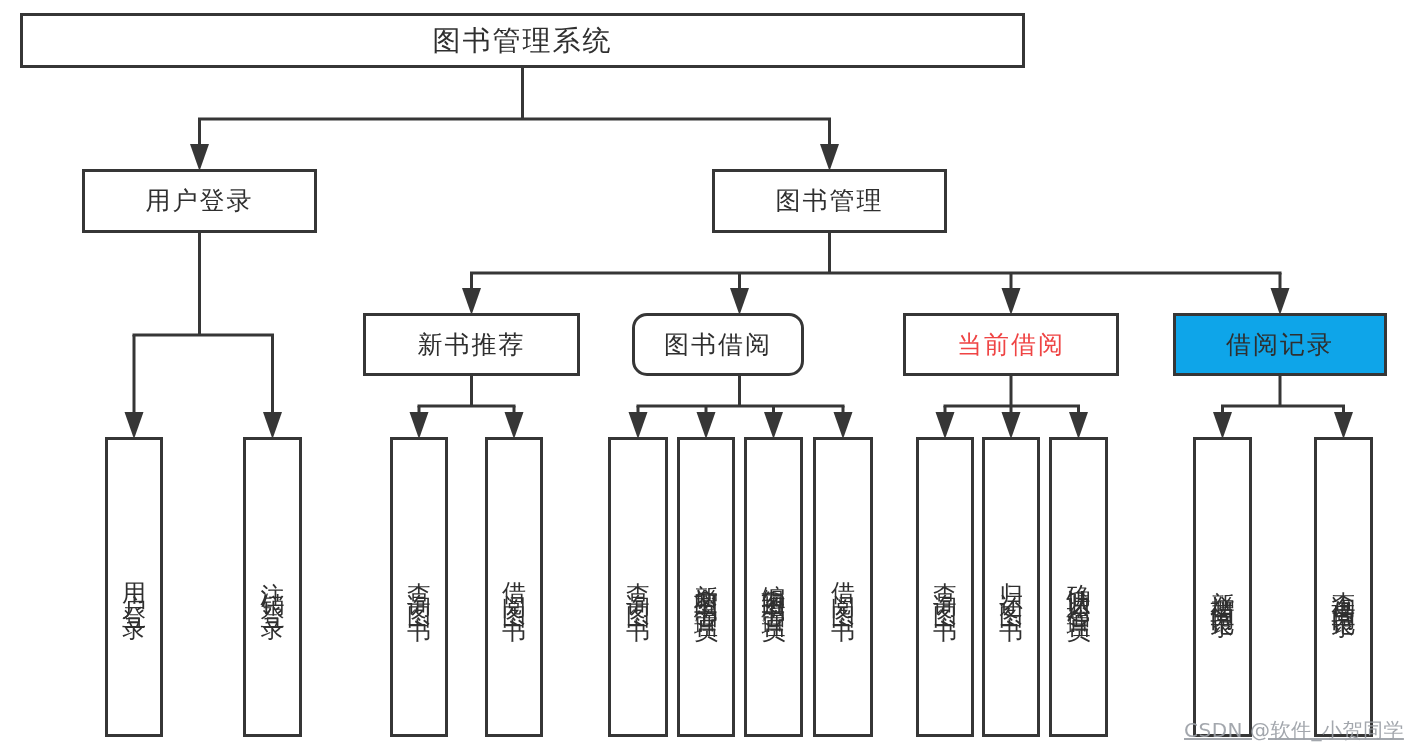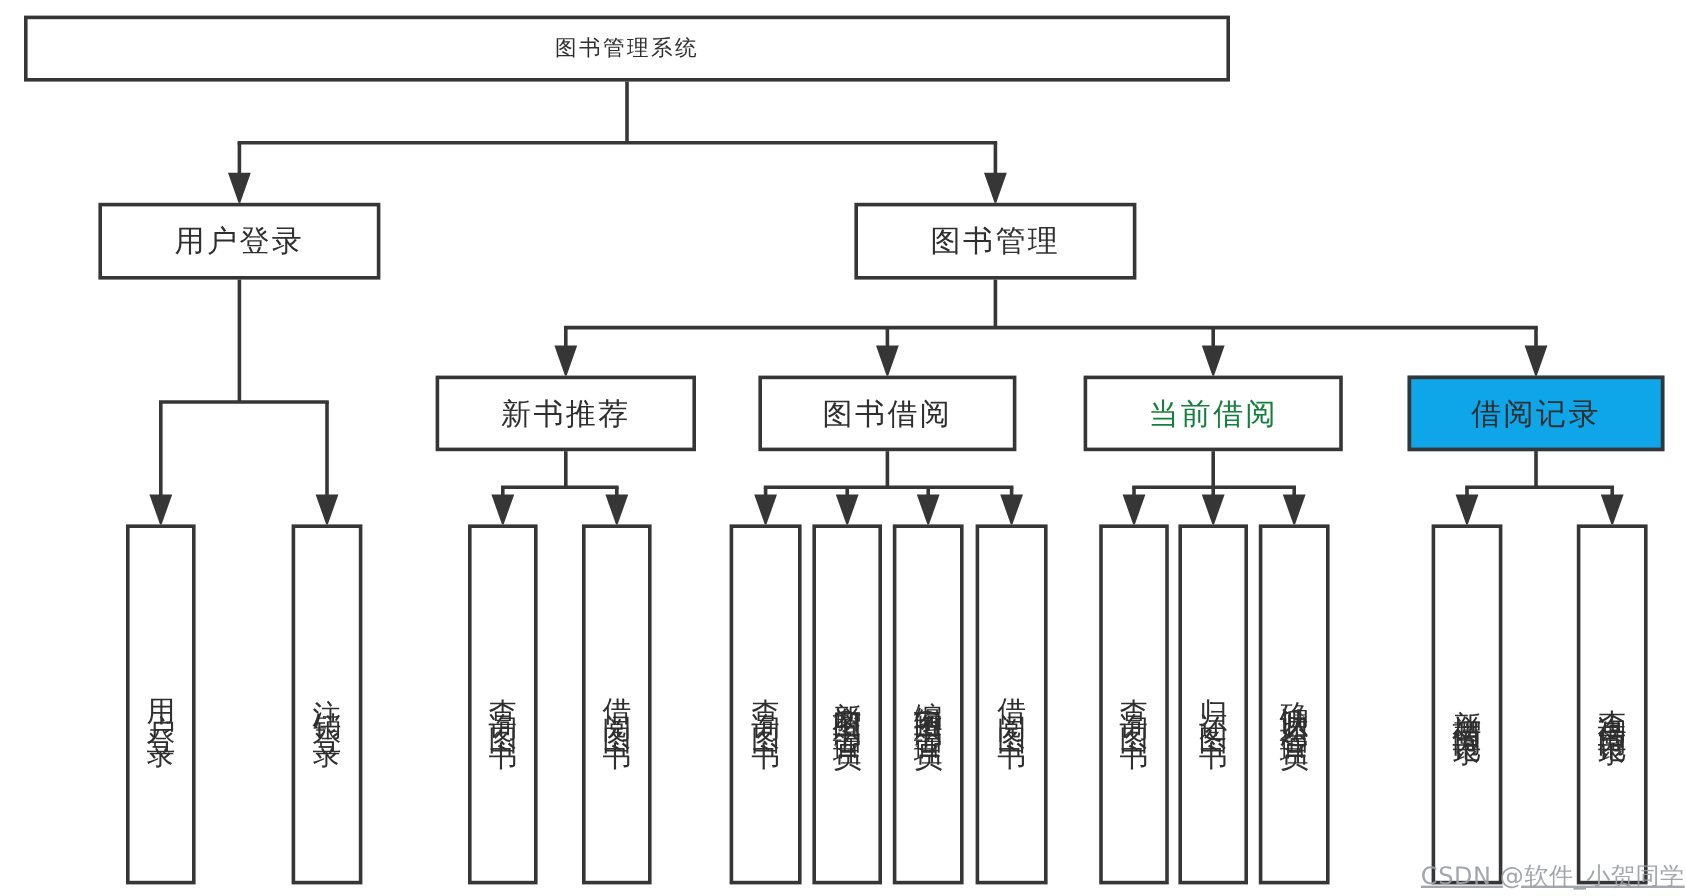--- a/index.html
+++ b/index.html
@@ -9,21 +9,21 @@
   }
   #edges{position:absolute;left:0;top:0;z-index:1;}
   .node{
     position:absolute;background:#ffffff;border:3px solid #363636;
     box-sizing:border-box;display:flex;align-items:center;justify-content:center;
     z-index:2;
   }
   .node.h .lbl{
     font-size:25px;color:#2f2f2f;letter-spacing:2px;white-space:nowrap;line-height:1.2;
   }
-  .node.title .lbl{font-size:18px;}
+  .node.title .lbl{font-size:28px;}
   .node.v .lbl{
     writing-mode:vertical-rl;text-orientation:mixed;
     font-size:24px;color:#2f2f2f;line-height:1;white-space:nowrap;
   }
   .watermark{
     position:absolute;left:1184px;top:717px;z-index:5;
     font-size:20px;line-height:26px;color:rgba(155,160,166,0.92);
     letter-spacing:0.5px;white-space:nowrap;text-decoration:underline;
   }
 </style>
@@ -91,25 +91,25 @@
       </div>
       <div class="node h" style="left: 82px; top: 169px; width: 235px; height: 64px; border-color: rgb(54, 54, 54); background: rgb(255, 255, 255);">
         <span class="lbl" style="color: rgb(47, 47, 47);">用户登录</span>
       </div>
       <div class="node h" style="left: 712px; top: 169px; width: 235px; height: 64px; border-color: rgb(54, 54, 54); background: rgb(255, 255, 255);">
         <span class="lbl" style="color: rgb(47, 47, 47);">图书管理</span>
       </div>
       <div class="node h" style="left: 363px; top: 313px; width: 217px; height: 63px; border-color: rgb(54, 54, 54); background: rgb(255, 255, 255); align-items: center;">
         <span class="lbl" style="color: rgb(47, 47, 47);">新书推荐</span>
       </div>
-      <div class="node h" style="left: 632px; top: 313px; width: 215px; height: 63px; border-color: rgb(54, 54, 54); background: rgb(255, 255, 255);">
+      <div class="node h" style="left: 632px; top: 313px; width: 172px; height: 63px; border-color: rgb(54, 54, 54); background: rgb(255, 255, 255); border-radius: 15px;">
         <span class="lbl" style="color: rgb(47, 47, 47);">图书借阅</span>
       </div>
       <div class="node h" style="left: 903px; top: 313px; width: 216px; height: 63px; border-color: rgb(54, 54, 54); background: rgb(255, 255, 255);">
-        <span class="lbl" style="color: #15803d;">当前借阅</span>
+        <span class="lbl" style="color: #ef4444;">当前借阅</span>
       </div>
       <div class="node h" style="left: 1173px; top: 313px; width: 214px; height: 63px; border-color: rgb(54, 54, 54); background: #0ea5e9;">
         <span class="lbl" style="color: rgb(47, 47, 47);">借阅记录</span>
       </div>
       <div class="node v" style="left: 105px; top: 437px; width: 58px; height: 300px; border-color: rgb(54, 54, 54); background: rgb(255, 255, 255);">
         <span class="lbl" style="color: rgb(47, 47, 47); letter-spacing: 12px;">用户登录</span>
       </div>
       <div class="node v" style="left: 243px; top: 437px; width: 59px; height: 300px; border-color: rgb(54, 54, 54); background: rgb(255, 255, 255);">
         <span class="lbl" style="color: rgb(47, 47, 47); letter-spacing: 12px;">注销登录</span>
       </div>

